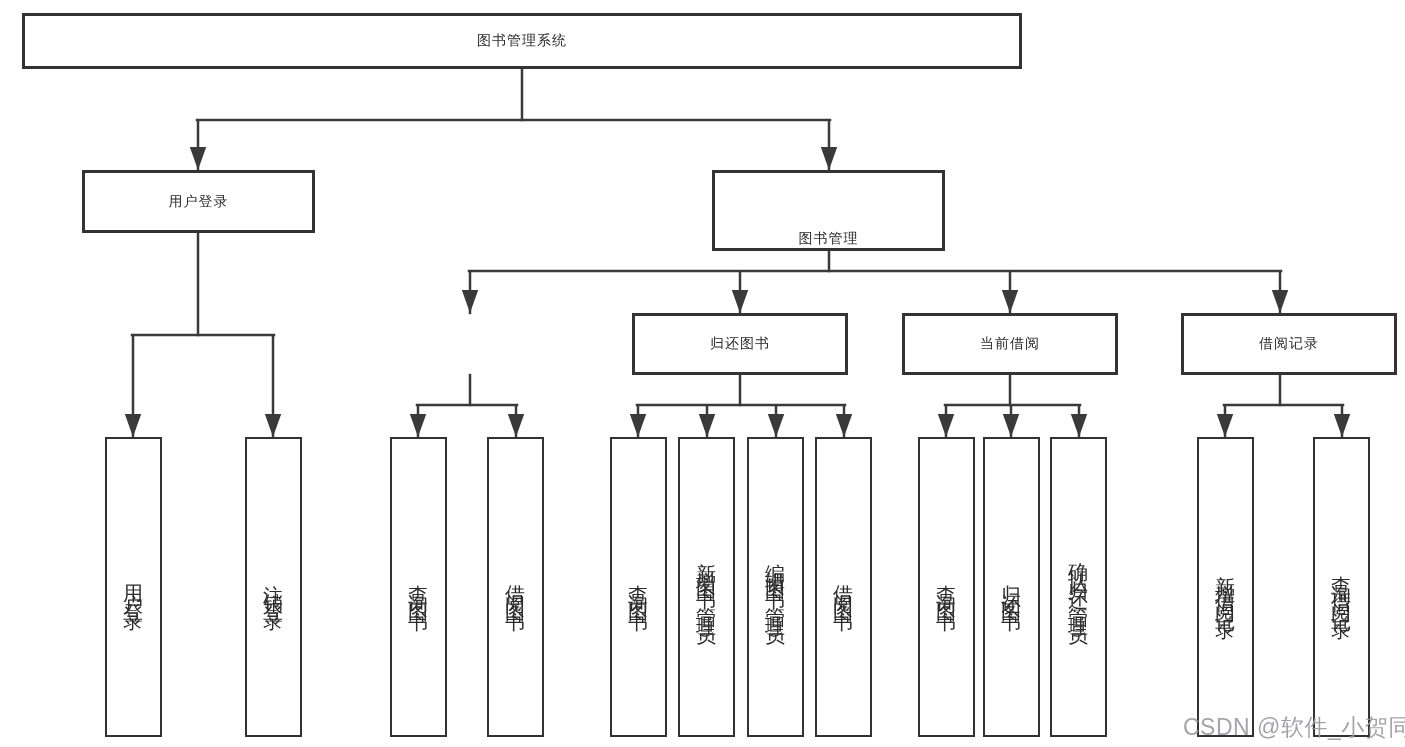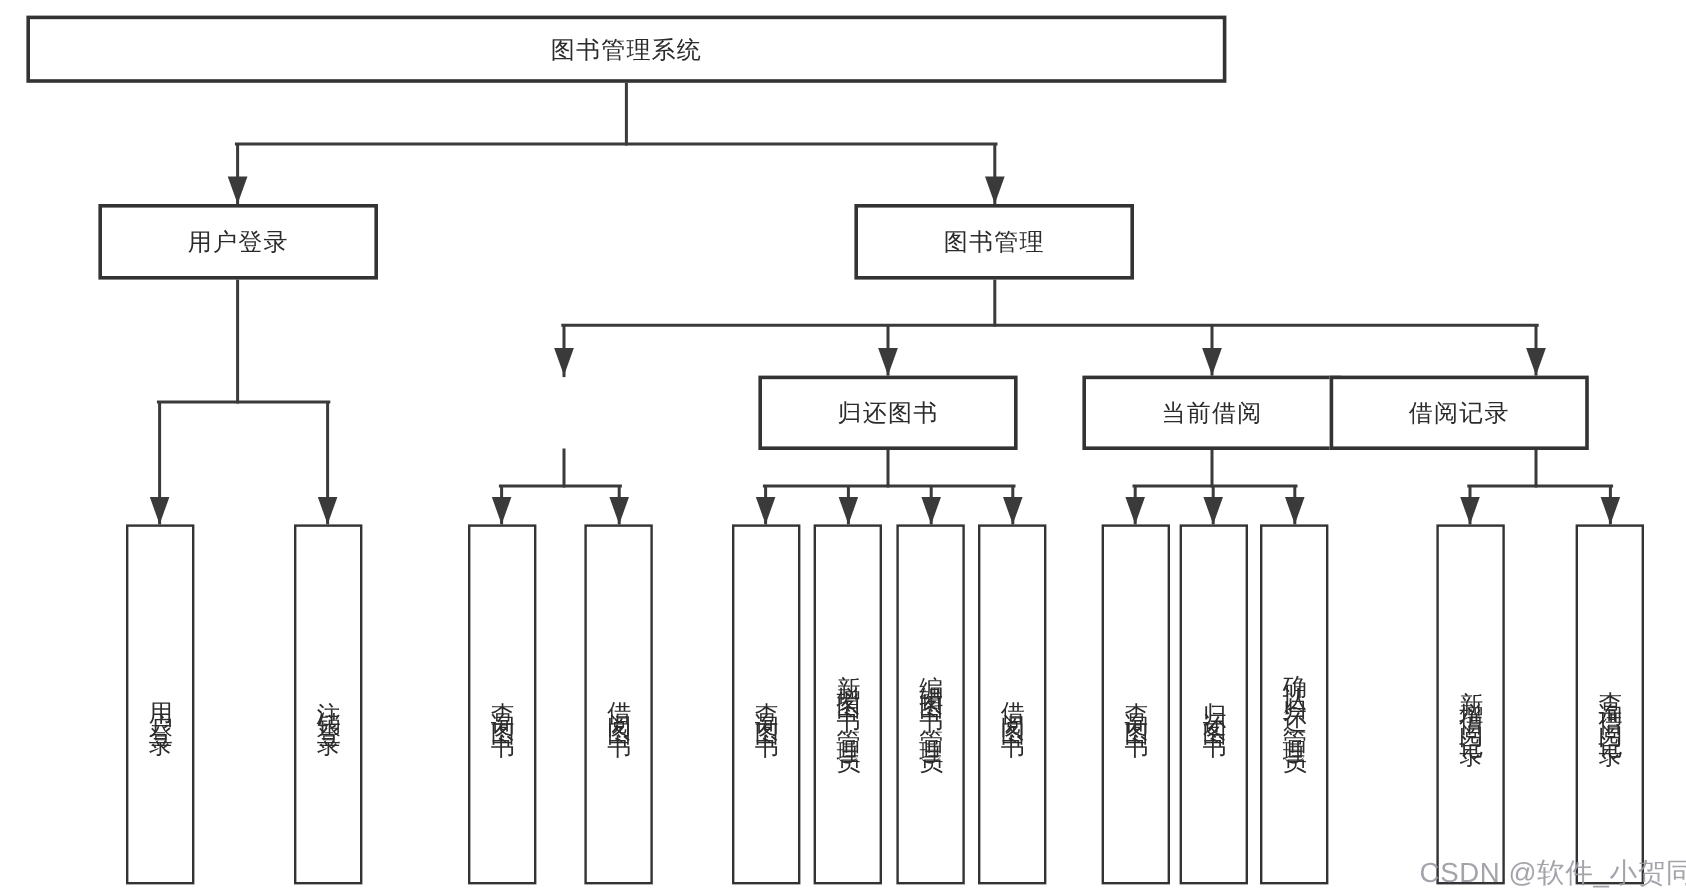--- a/index.html
+++ b/index.html
@@ -6,41 +6,41 @@
   body{
     width:1405px;height:747px;position:relative;overflow:hidden;
     font-family:"Liberation Sans","DejaVu Sans",sans-serif;
   }
   #canvas{position:absolute;left:0;top:0;width:1405px;height:747px;}
   #edges{position:absolute;left:0;top:0;z-index:1;}
   .hbox{
     position:absolute;z-index:2;background:#ffffff;
     border:3px solid #333333;box-sizing:border-box;
     display:flex;align-items:center;justify-content:center;
-    font-size:20px;color:#2b2b2b;letter-spacing:1px;white-space:nowrap;
+    font-size:14px;color:#2b2b2b;letter-spacing:1px;white-space:nowrap;
   }
   .leaf{
     position:absolute;z-index:2;background:#ffffff;
     border:2.5px solid #333333;box-sizing:border-box;
     width:57px;height:300px;top:437px;
     display:flex;align-items:center;justify-content:center;
   }
   .leaf .vtext{
     writing-mode:vertical-rl;text-orientation:mixed;
     font-size:20px;letter-spacing:9px;line-height:1;
     color:#2b2b2b;
   }
   
   #root-box   {left:22px;  top:13px;  width:1000px;height:56px;}
   #user-login {left:82px;  top:170px; width:233px; height:63px;}
-  #book-mgmt  {left:712px; top:170px; width:233px; height:63px;}
+  #book-mgmt  {left:712px; top:170px; width:233px; height:81px;align-items:flex-end;}
   #new-books  {left:362px; top:313px; width:216px; height:62px;}
   #book-borrow{left:632px; top:313px; width:216px; height:62px;}
   #cur-borrow {left:902px; top:313px; width:216px; height:62px;}
-  #rec-borrow {left:1108px;top:313px; width:216px; height:62px;}
+  #rec-borrow {left:1181px;top:313px; width:216px; height:62px;}
   #lf-u0{left:105px;}  #lf-u1{left:245px;}
   #lf-r0{left:390px;}  #lf-r1{left:487px;}
   #lf-b0{left:610px;}  #lf-b1{left:678px;} #lf-b2{left:747px;} #lf-b3{left:815px;}
   #lf-c0{left:918px;}  #lf-c1{left:983px;} #lf-c2{left:1050px;}
   #lf-x0{left:1197px;} #lf-x1{left:1313px;}
   #watermark{
     position:absolute;z-index:5;left:1183px;top:712px;
     font-size:23px;color:#9a9aa2;opacity:0.9;white-space:nowrap;
     letter-spacing:0.5px;
   }

